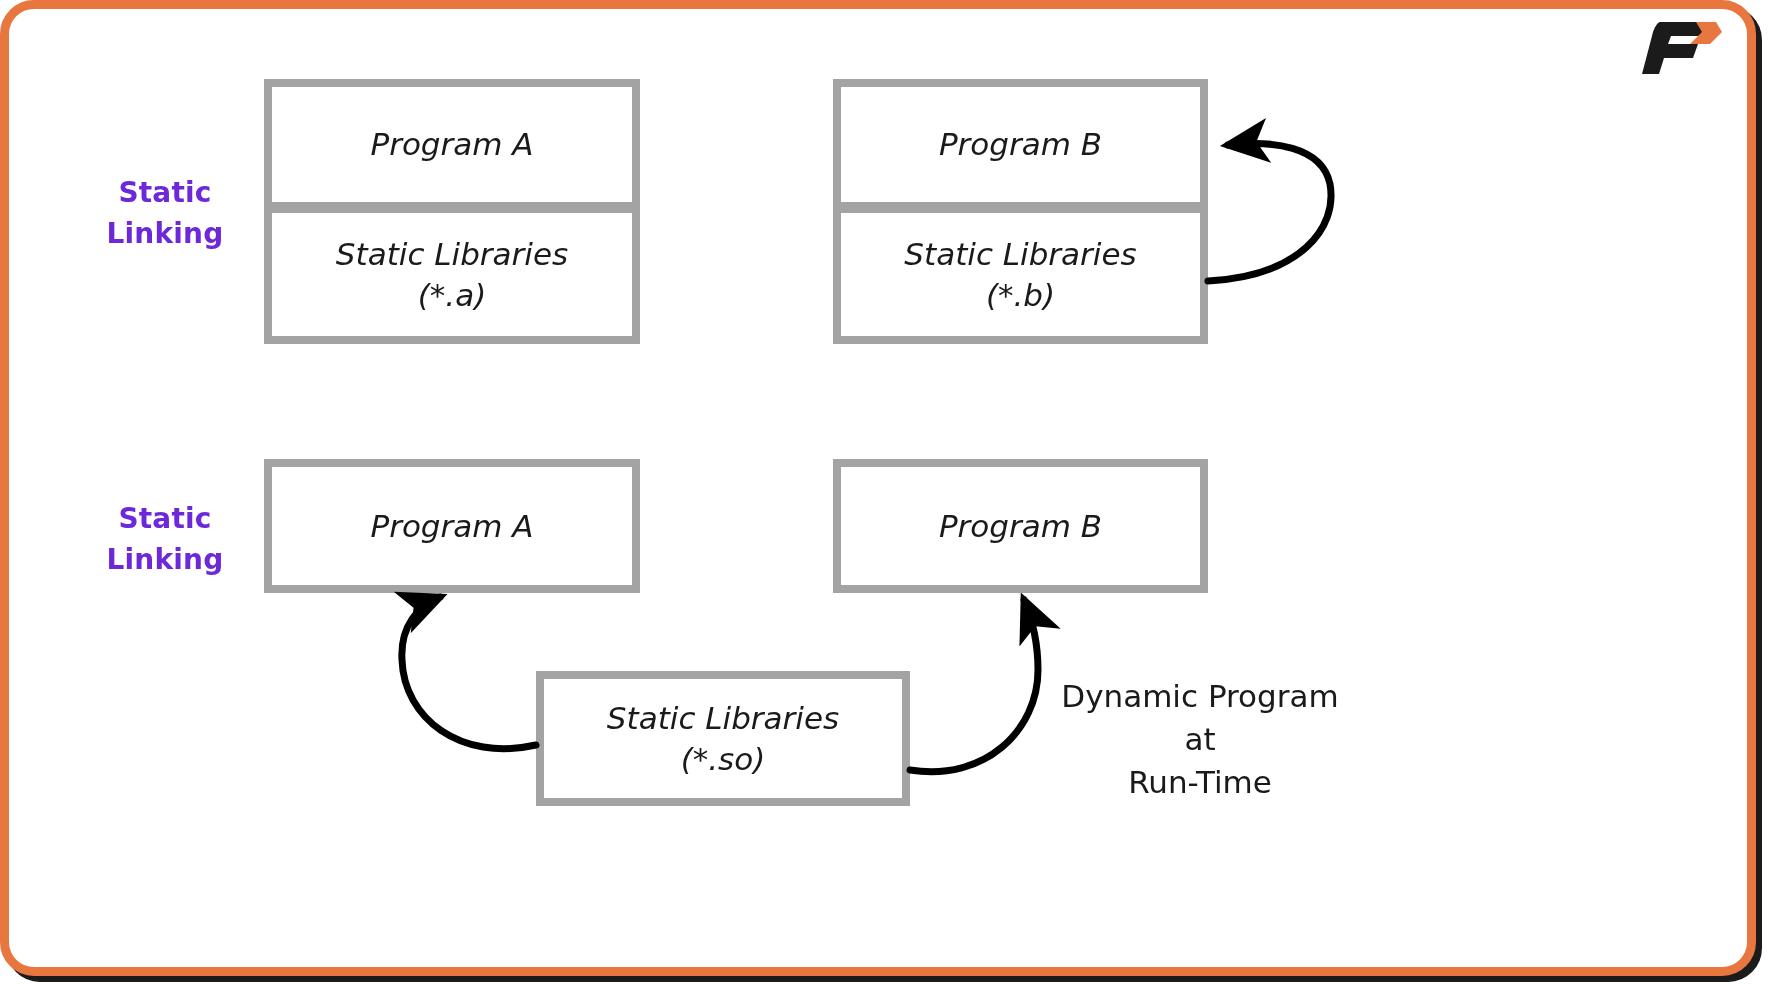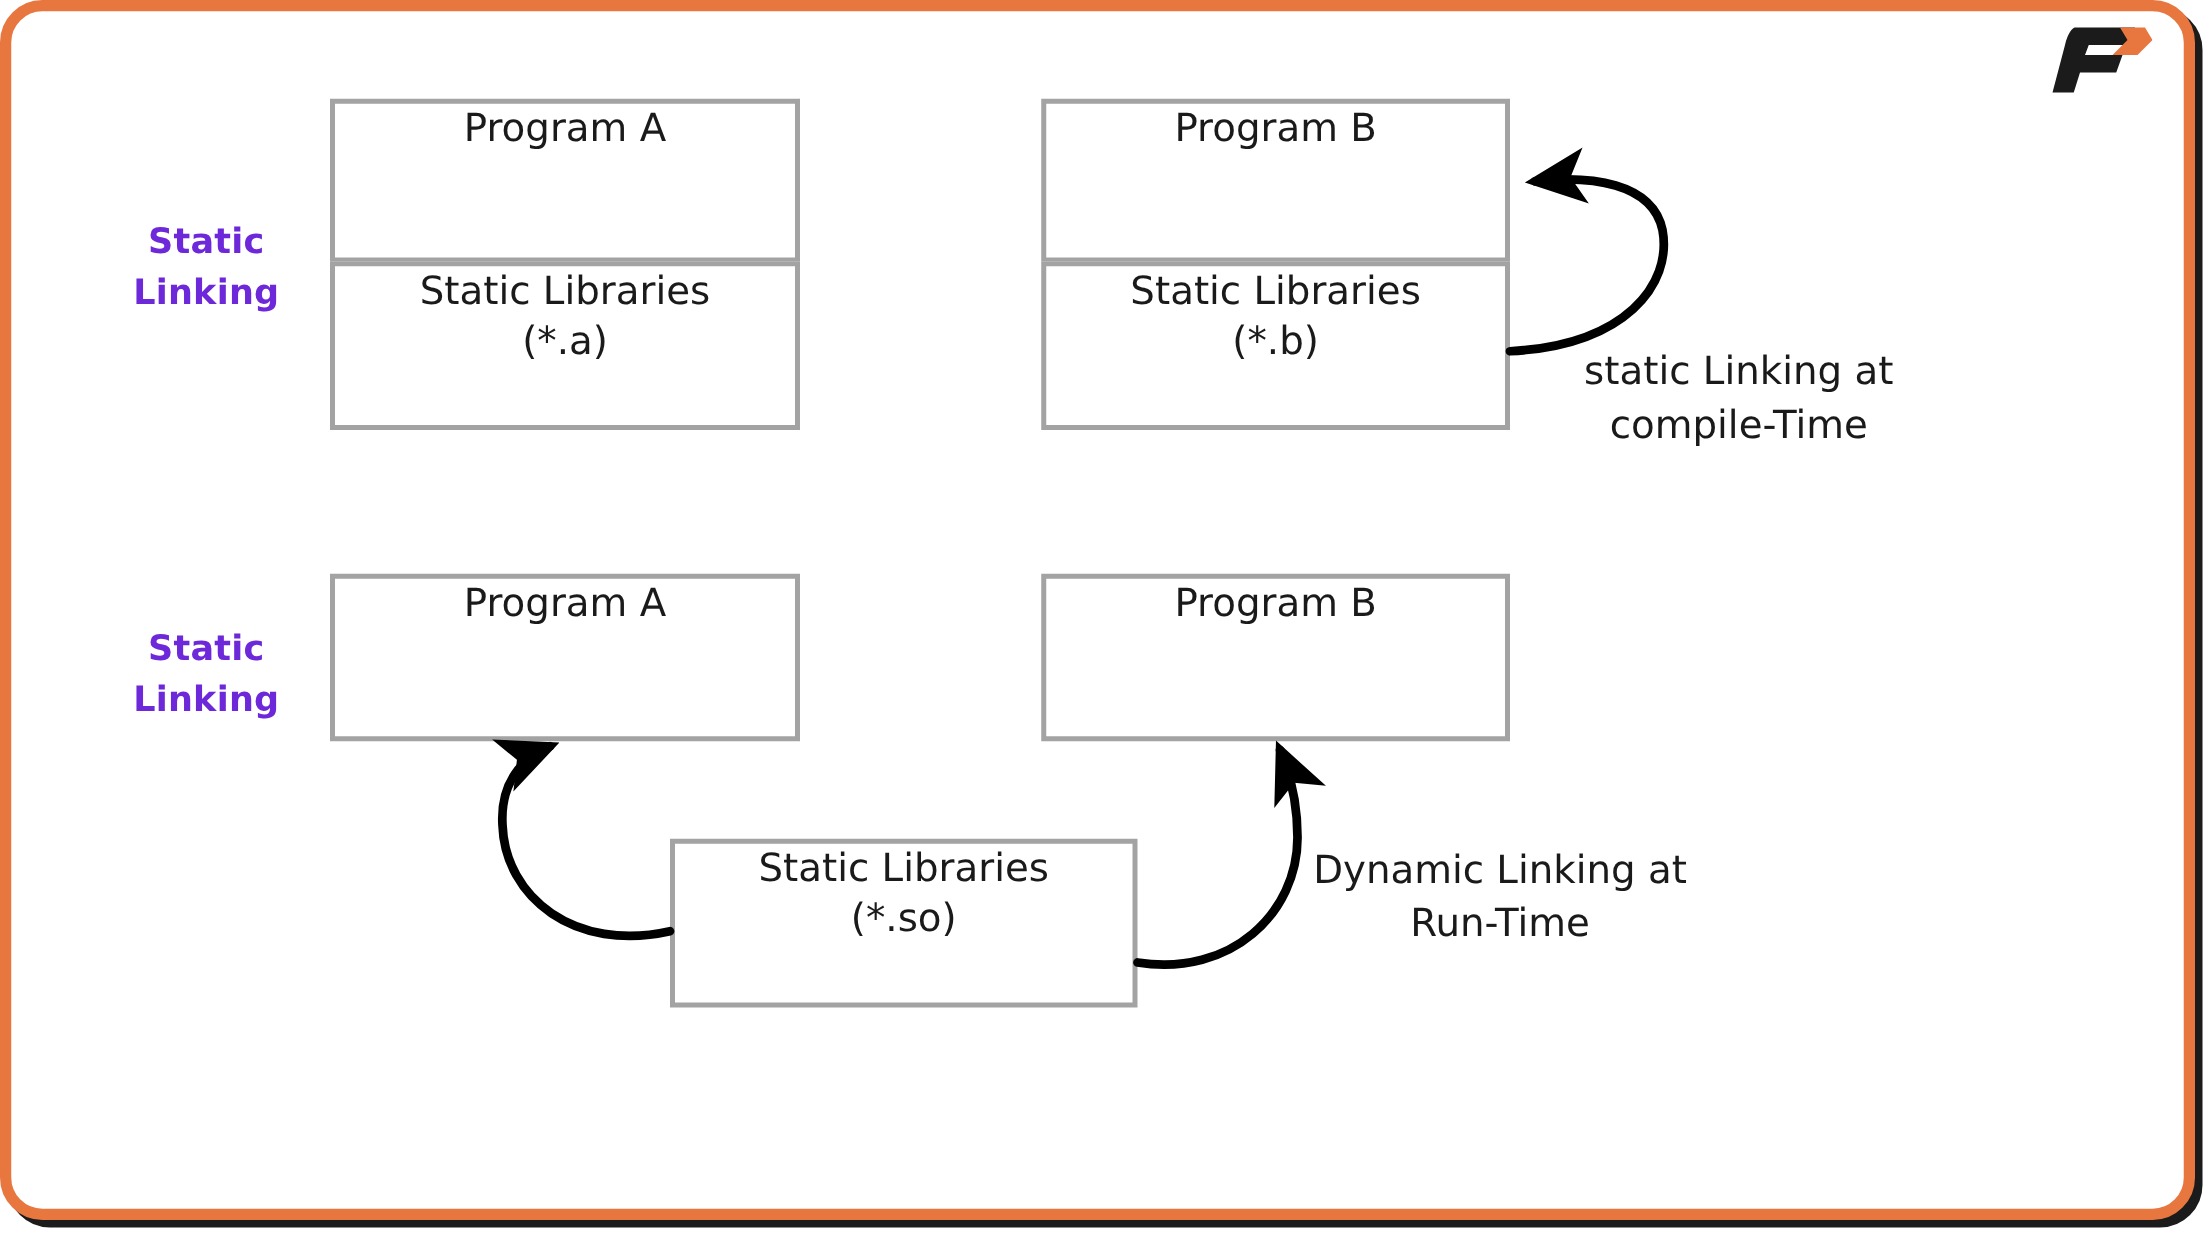--- a/index.html
+++ b/index.html
@@ -58,25 +58,27 @@
     color: #6d28d9;
     font-size: 28px;
     line-height: 1.48;
     letter-spacing: 0.2px;
   }
 
   
   .box {
     position: absolute;
     box-sizing: border-box;
-    border: 4px solid #a3a3a3;
+    border: 8px solid #a3a3a3;
     background: #ffffff;
     display: flex;
+    align-items: center;
     justify-content: center;
     text-align: center;
+    font-style: italic;
   }
   .box-text {
     font-size: 31px;
     color: #1a1a1a;
     line-height: 1.30;
     font-weight: 400;
     white-space: pre-line;
   }
 
   
@@ -168,19 +170,17 @@
       </marker>
     </defs>
 
     <path d="M 1208 281 C 1300 276 1338 228 1330 184 C 1322 146 1272 140 1228 145" fill="none" stroke="#000000" stroke-width="7" stroke-linecap="round" marker-end="url(#ah)"></path>
 
     <path d="M 536 745 C 460 762 404 718 402 660 C 400 626 418 606 440 597" fill="none" stroke="#000000" stroke-width="7" stroke-linecap="round" marker-end="url(#ah)"></path>
 
     <path d="M 910 770 C 985 782 1038 730 1038 670 C 1038 638 1030 614 1024 600" fill="none" stroke="#000000" stroke-width="7" stroke-linecap="round" marker-end="url(#ah)"></path>
   </svg>
 
-  <div class="annot" style="left:1236px; top:276px; width:310px;">static  Linking at
-compile-Time</div>
 
-  <div class="annot" style="left:1042px; top:675px; width:316px;">Dynamic  Linking at
+  <div class="annot" style="left:1042px; top:675px; width:316px;">Dynamic  Program at
 Run-Time</div>
 
 </div>
 
 </body></html>

